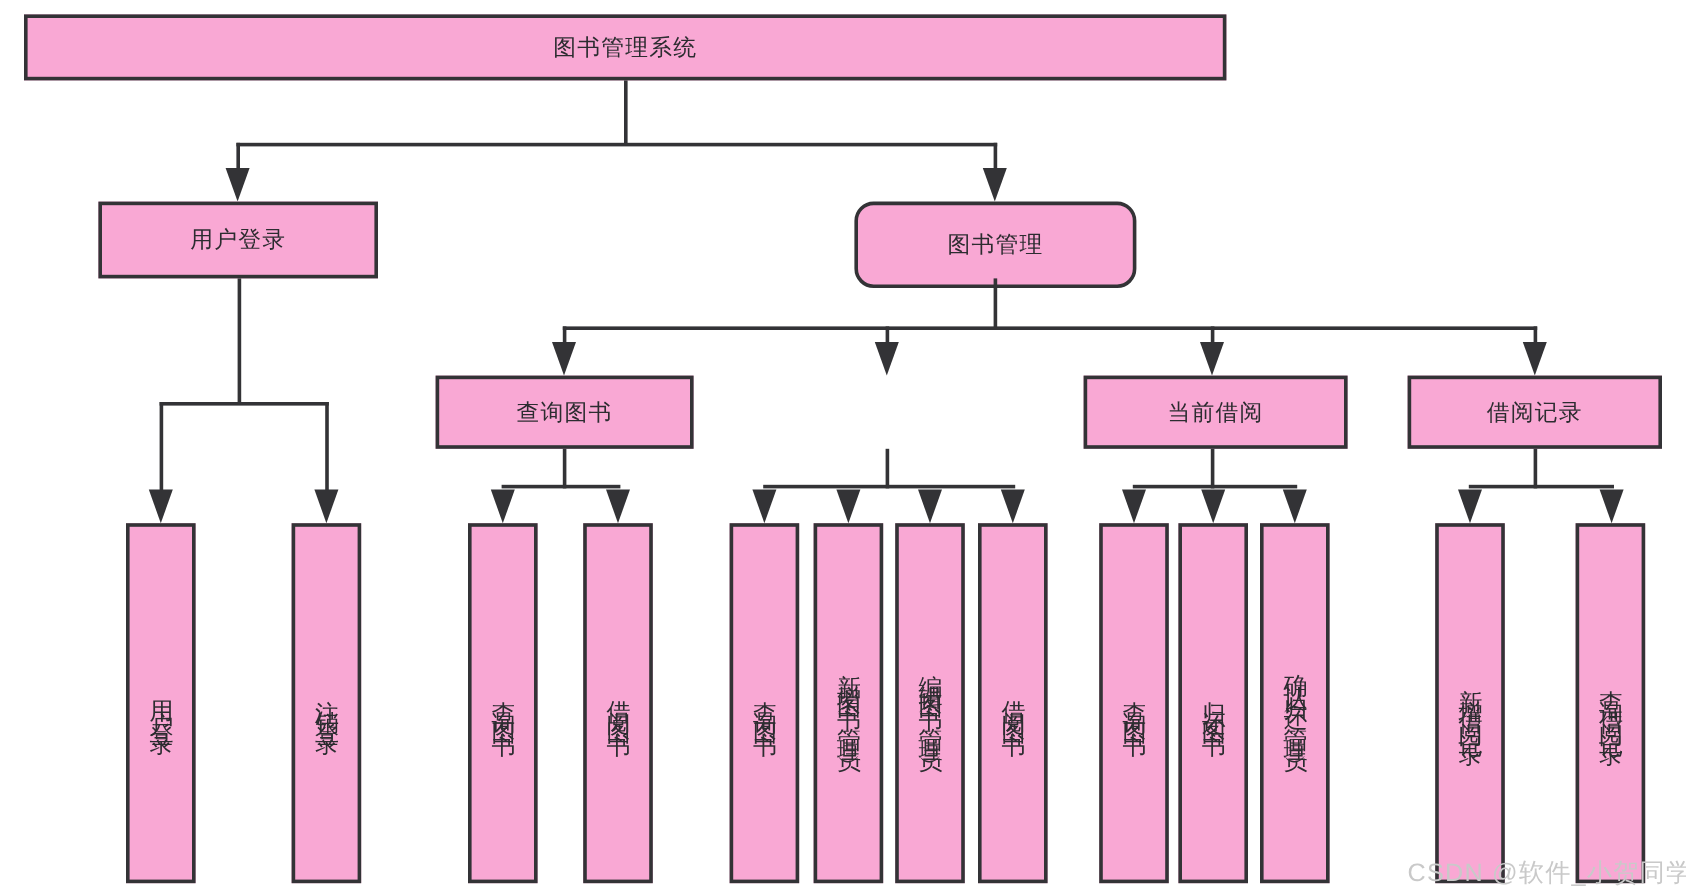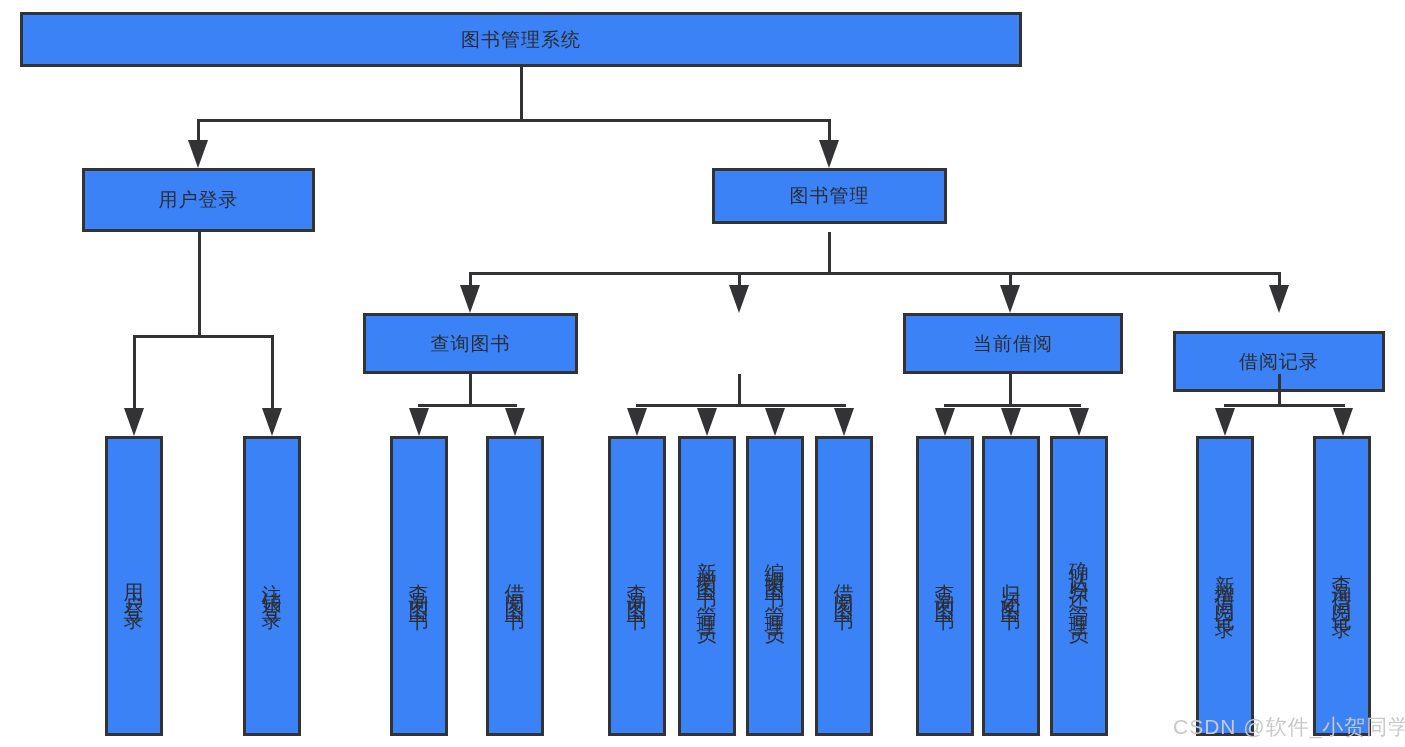--- a/index.html
+++ b/index.html
@@ -13,21 +13,21 @@
     position:relative;
     width:1405px;height:747px;
     background:var(--bg);
     font-family:"Liberation Sans","DejaVu Sans",sans-serif;
     overflow:hidden;
   }
   .node{
     position:absolute;
     box-sizing:border-box;
     border:3px solid var(--line);
-    background:#3b82f6;
+    background:#f9a8d4;
     display:flex;align-items:center;justify-content:center;
     color:var(--text);
   }
   .h-node{font-size:19px;letter-spacing:1px;font-weight:400;}
   .v-node .vtext{
     writing-mode:vertical-rl;
     text-orientation:mixed;
     font-size:20px;
     letter-spacing:9px;
     line-height:1;
@@ -66,21 +66,21 @@
   <div class="vline" style="left:520px;top:67px;height:53px;"></div>
   <div class="hline" style="left:197px;top:119px;width:634px;"></div>
   <div class="vline" style="left:197px;top:119px;height:25px;"></div>
   <div class="arrow" style="left:188px;top:140px;"></div>
   <div class="vline" style="left:828px;top:119px;height:25px;"></div>
   <div class="arrow" style="left:819px;top:140px;"></div>
 
   <div class="node h-node" style="left:82px;top:168px;width:233px;height:64px;">
     <span>用户登录</span>
   </div>
-  <div class="node h-node" style="left:712px;top:168px;width:235px;height:56px;">
+  <div class="node h-node" style="left:712px;top:168px;width:235px;height:72px;border-radius:16px;">
     <span>图书管理</span>
   </div>
 
   <div class="vline" style="left:198px;top:232px;height:104px;"></div>
   <div class="hline" style="left:133px;top:335px;width:141px;"></div>
   <div class="vline" style="left:133px;top:335px;height:75px;"></div>
   <div class="arrow" style="left:124px;top:408px;"></div>
   <div class="vline" style="left:271px;top:335px;height:75px;"></div>
   <div class="arrow" style="left:262px;top:408px;"></div>
 
@@ -94,21 +94,21 @@
   <div class="arrow" style="left:1000px;top:285px;"></div>
   <div class="vline" style="left:1278px;top:272px;height:16px;"></div>
   <div class="arrow" style="left:1269px;top:285px;"></div>
 
   <div class="node h-node" style="left:363px;top:313px;width:215px;height:61px;">
     <span>查询图书</span>
   </div>
   <div class="node h-node" style="left:903px;top:313px;width:220px;height:61px;">
     <span>当前借阅</span>
   </div>
-  <div class="node h-node" style="left:1173px;top:313px;width:212px;height:61px;margin-top:18px;">
+  <div class="node h-node" style="left:1173px;top:313px;width:212px;height:61px;">
     <span>借阅记录</span>
   </div>
 
   <div class="vline" style="left:469px;top:374px;height:33px;"></div>
   <div class="hline" style="left:418px;top:404px;width:99px;"></div>
   <div class="arrow" style="left:409px;top:408px;"></div>
   <div class="arrow" style="left:505px;top:408px;"></div>
 
   <div class="vline" style="left:738px;top:374px;height:33px;"></div>
   <div class="hline" style="left:636px;top:404px;width:210px;"></div>

